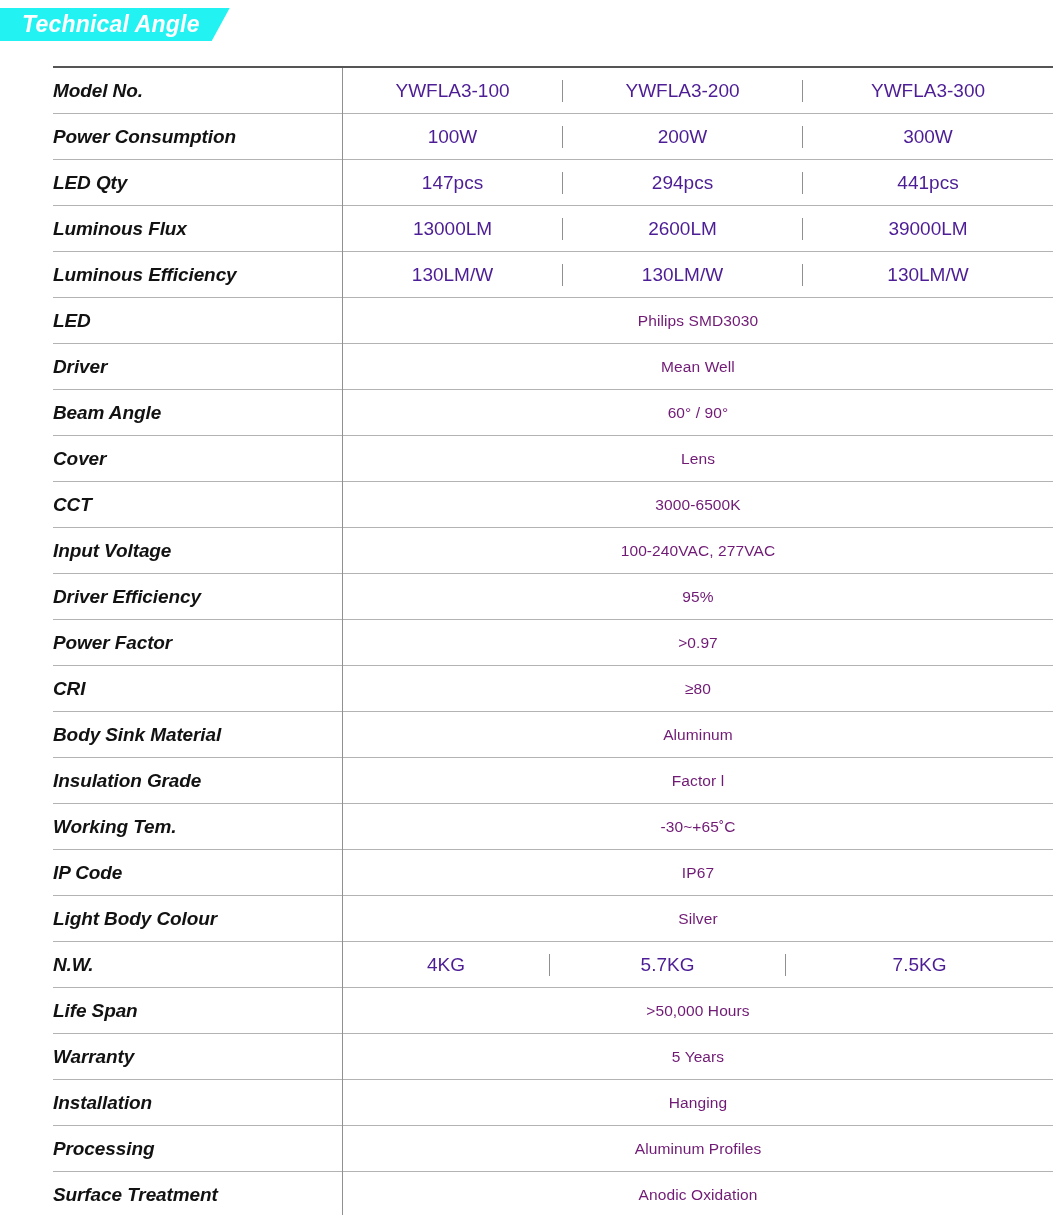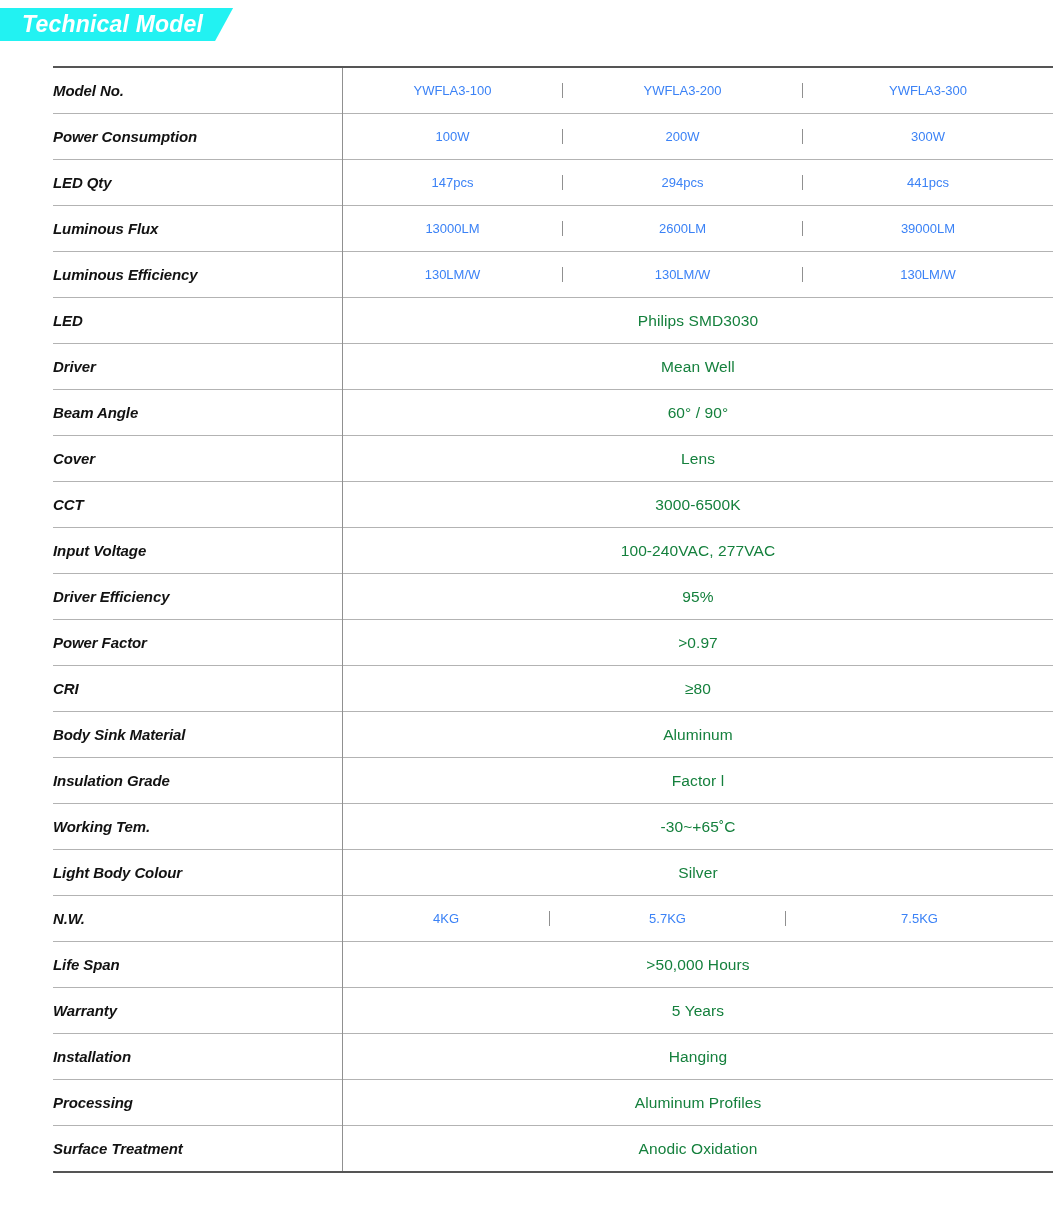--- a/index.html
+++ b/index.html
@@ -65,21 +65,21 @@
   }
   table.spec td {
     padding: 0;
     vertical-align: middle;
   }
 
   
   td.label {
     width: 289px;
     border-right: 1px solid #909090;
-    font-size: 15px;
+    font-size: 19px;
     font-weight: bold;
     font-style: italic;
     color: #121212;
     padding: 0 0 0 10px;
     letter-spacing: -0.1px;
     white-space: nowrap;
   }
 
   
   td.val {
@@ -93,22 +93,22 @@
   td.split { padding: 0; }
   .split-inner {
     display: flex;
     width: 100%;
     height: 100%;
     align-items: stretch;
   }
   .split-inner .cell {
     display: flex;
     justify-content: center;
-    font-size: 13px;
-    color: #3b82f6;
+    font-size: 19px;
+    color: #4c1d95;
   }
   .split-inner .cell.div-r {
     border-right: 1px solid #909090;
   }
 
   
   .geo-head .c1 { width: 219px; }
   .geo-head .c2 { width: 239px; }
   .geo-head .c3 { flex: 1; }
 
@@ -117,32 +117,32 @@
   .geo-nw .c2 { width: 235px; }
   .geo-nw .c3 { flex: 1; }
 
   
   .merged {
     display: flex;
     align-items: center;
     justify-content: center;
     width: 100%;
     font-size: 15.5px;
-    color: #15803d;
+    color: #701a75;
   }
 
   .r-h  { height: 45px; }
   .r-m  { height: 45px; }
 </style>
 </head>
 <body>
 
 <div class="banner-wrap">
   <div class="banner">
-    <span class="banner-title">Technical Model</span>
+    <span class="banner-title">Technical Angle</span>
   </div>
 </div>
 
 <div class="table-area">
   <table class="spec">
     <tbody id="spec-body">
         <tr class="first-row">
           <td class="label r-h">Model No.</td>
           <td class="split" colspan="3">
             <div class="split-inner geo-head">
@@ -267,20 +267,26 @@
             <div class="merged">Factor l</div>
           </td>
         </tr>
         <tr class="">
           <td class="label r-h">Working Tem.</td>
           <td class="val r-m" colspan="3">
             <div class="merged">-30~+65˚C</div>
           </td>
         </tr>
         <tr class="">
+          <td class="label r-h">IP Code</td>
+          <td class="val r-m" colspan="3">
+            <div class="merged">IP67</div>
+          </td>
+        </tr>
+        <tr class="">
           <td class="label r-h">Light Body Colour</td>
           <td class="val r-m" colspan="3">
             <div class="merged">Silver</div>
           </td>
         </tr>
         <tr class="">
           <td class="label r-h">N.W.</td>
           <td class="split" colspan="3">
             <div class="split-inner geo-nw">
               <div class="cell c1 div-r">4KG</div>

